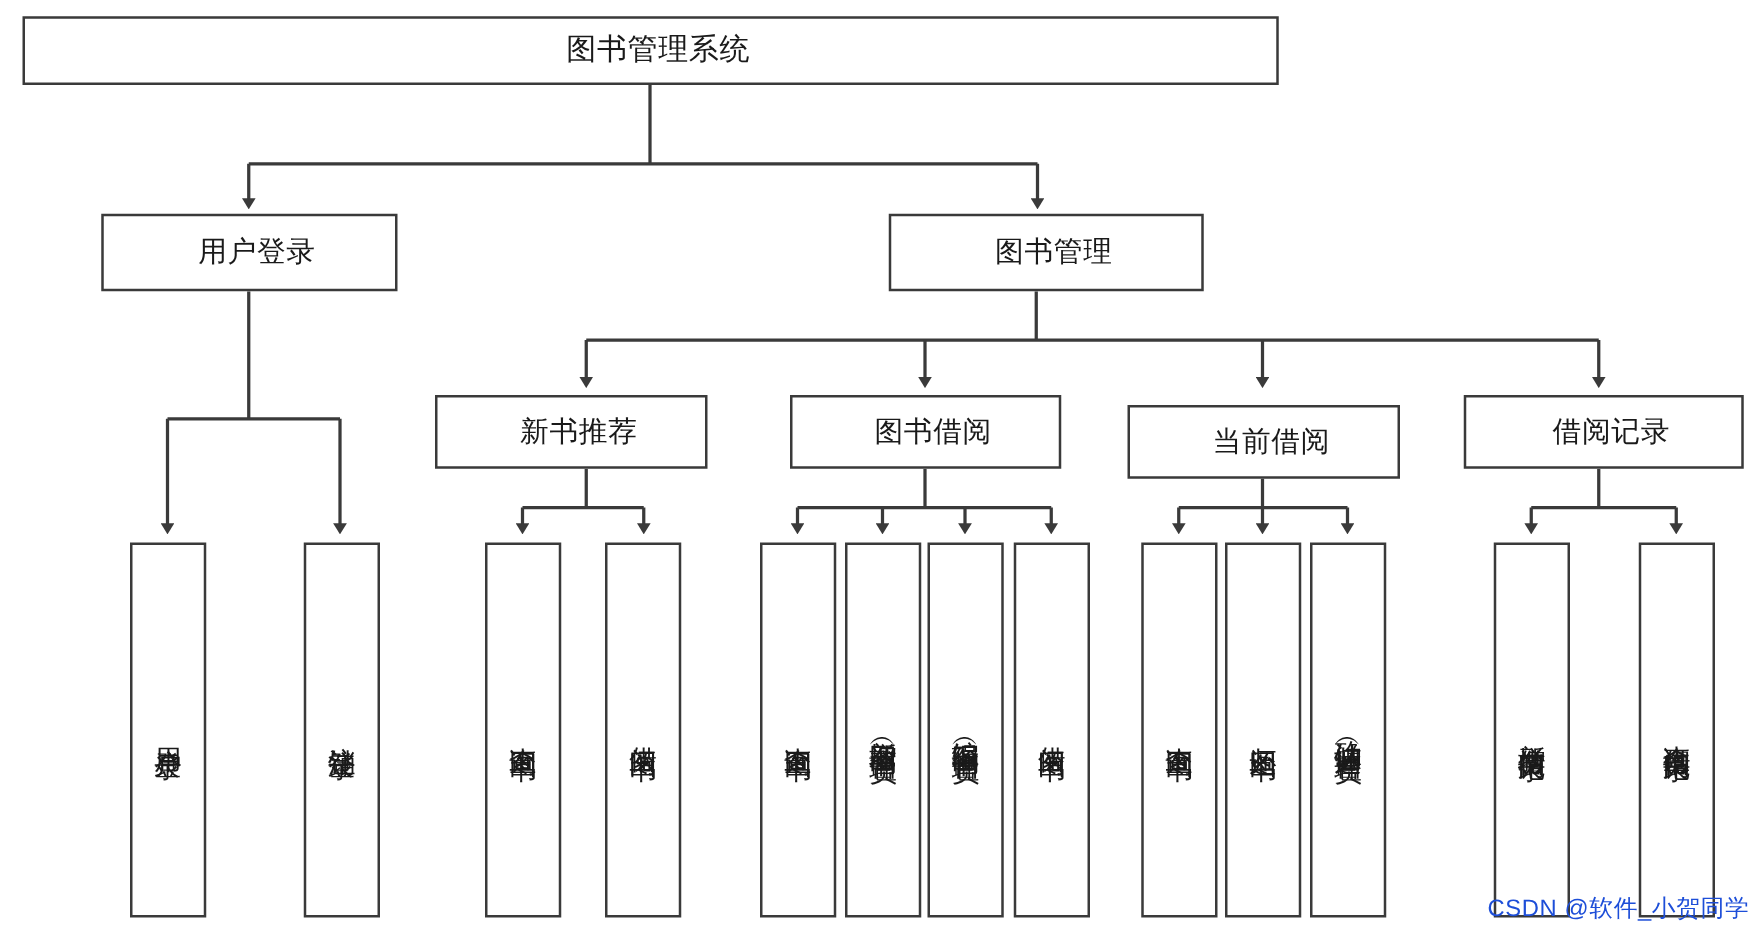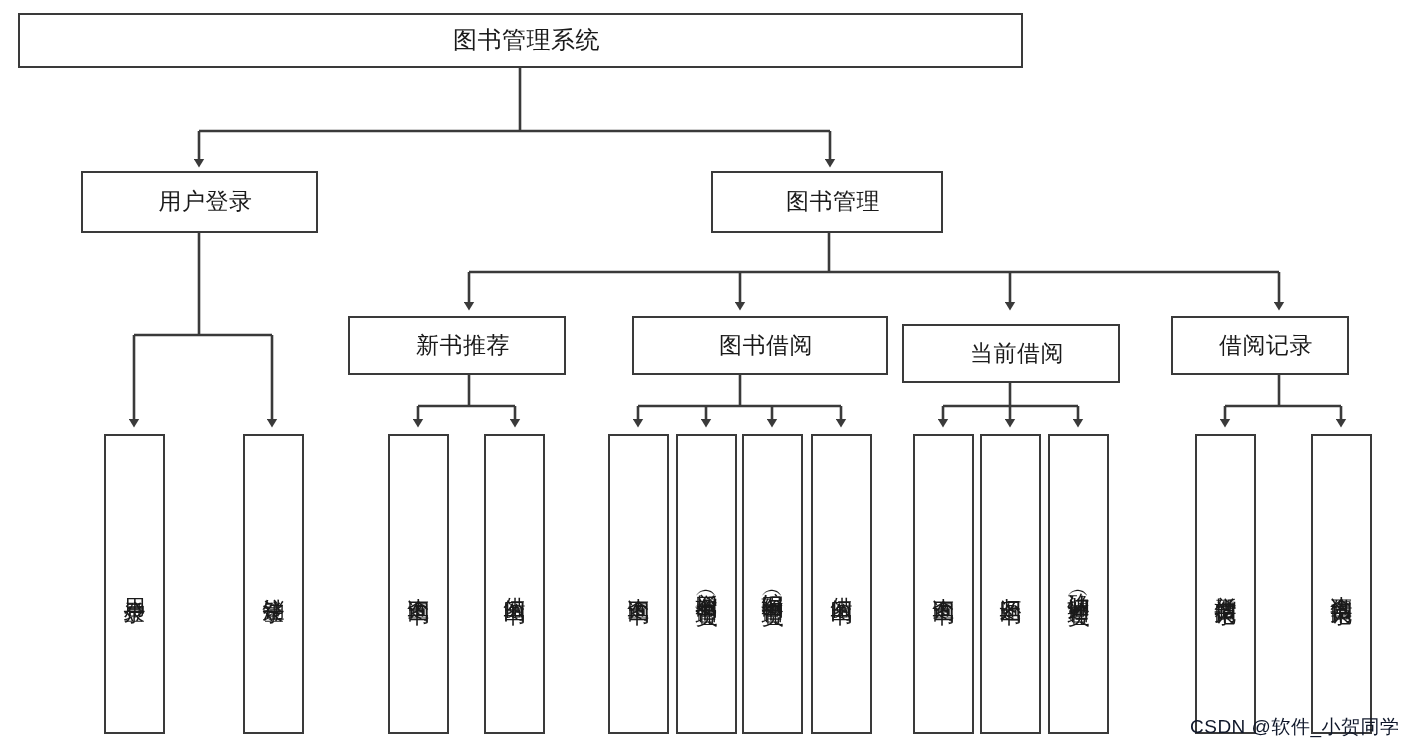--- a/index.html
+++ b/index.html
@@ -54,21 +54,21 @@
     white-space: nowrap;
     line-height: 1.08;
     letter-spacing: 2px;
   }
   .node.root {
     font-size: 24px;
   }
   .watermark {
     position: absolute;
     font-size: 19px;
-    color: #0f172a;
+    color: #1d4ed8;
     white-space: nowrap;
     letter-spacing: 0.5px;
   }
 </style>
 </head>
 <body>
 
 <div id="diagram-root">
 
   <svg id="connectors" viewBox="0 0 1405 747" xmlns="http://www.w3.org/2000/svg">
@@ -122,37 +122,37 @@
   </svg>
 
   <div class="node horizontal root" style="left:18px; top:13px; width:1005px; height:55px;">
     <span>图书管理系统</span>
   </div>
 
   <div class="node horizontal" style="left:81px; top:171px; width:237px; height:62px;">
     <span>用户登录</span>
   </div>
 
-  <div class="node horizontal" style="left:711px; top:171px; width:232px; height:62px;">
+  <div class="node horizontal" style="left:711px; top:171px; width:252px; height:62px;">
     <span>图书管理</span>
   </div>
 
   <div class="node horizontal" style="left:348px; top:316px; width:218px; height:59px;">
     <span>新书推荐</span>
   </div>
 
-  <div class="node horizontal" style="left:632px; top:316px; width:256px; height:59px;">
+  <div class="node horizontal" style="left:632px; top:316px; width:217px; height:59px;">
     <span>图书借阅</span>
   </div>
 
   <div class="node horizontal" style="left:902px; top:324px; width:218px; height:59px;">
     <span>当前借阅</span>
   </div>
 
-  <div class="node horizontal" style="left:1171px; top:316px; width:178px; height:59px;">
+  <div class="node horizontal" style="left:1171px; top:316px; width:224px; height:59px;">
     <span>借阅记录</span>
   </div>
 
   <div class="node vertical" style="left:104px; top:434px; width:61px; height:300px;">
     <span class="vlabel">用户登录</span>
   </div>
   <div class="node vertical" style="left:243px; top:434px; width:61px; height:300px;">
     <span class="vlabel">注销登录</span>
   </div>
 

